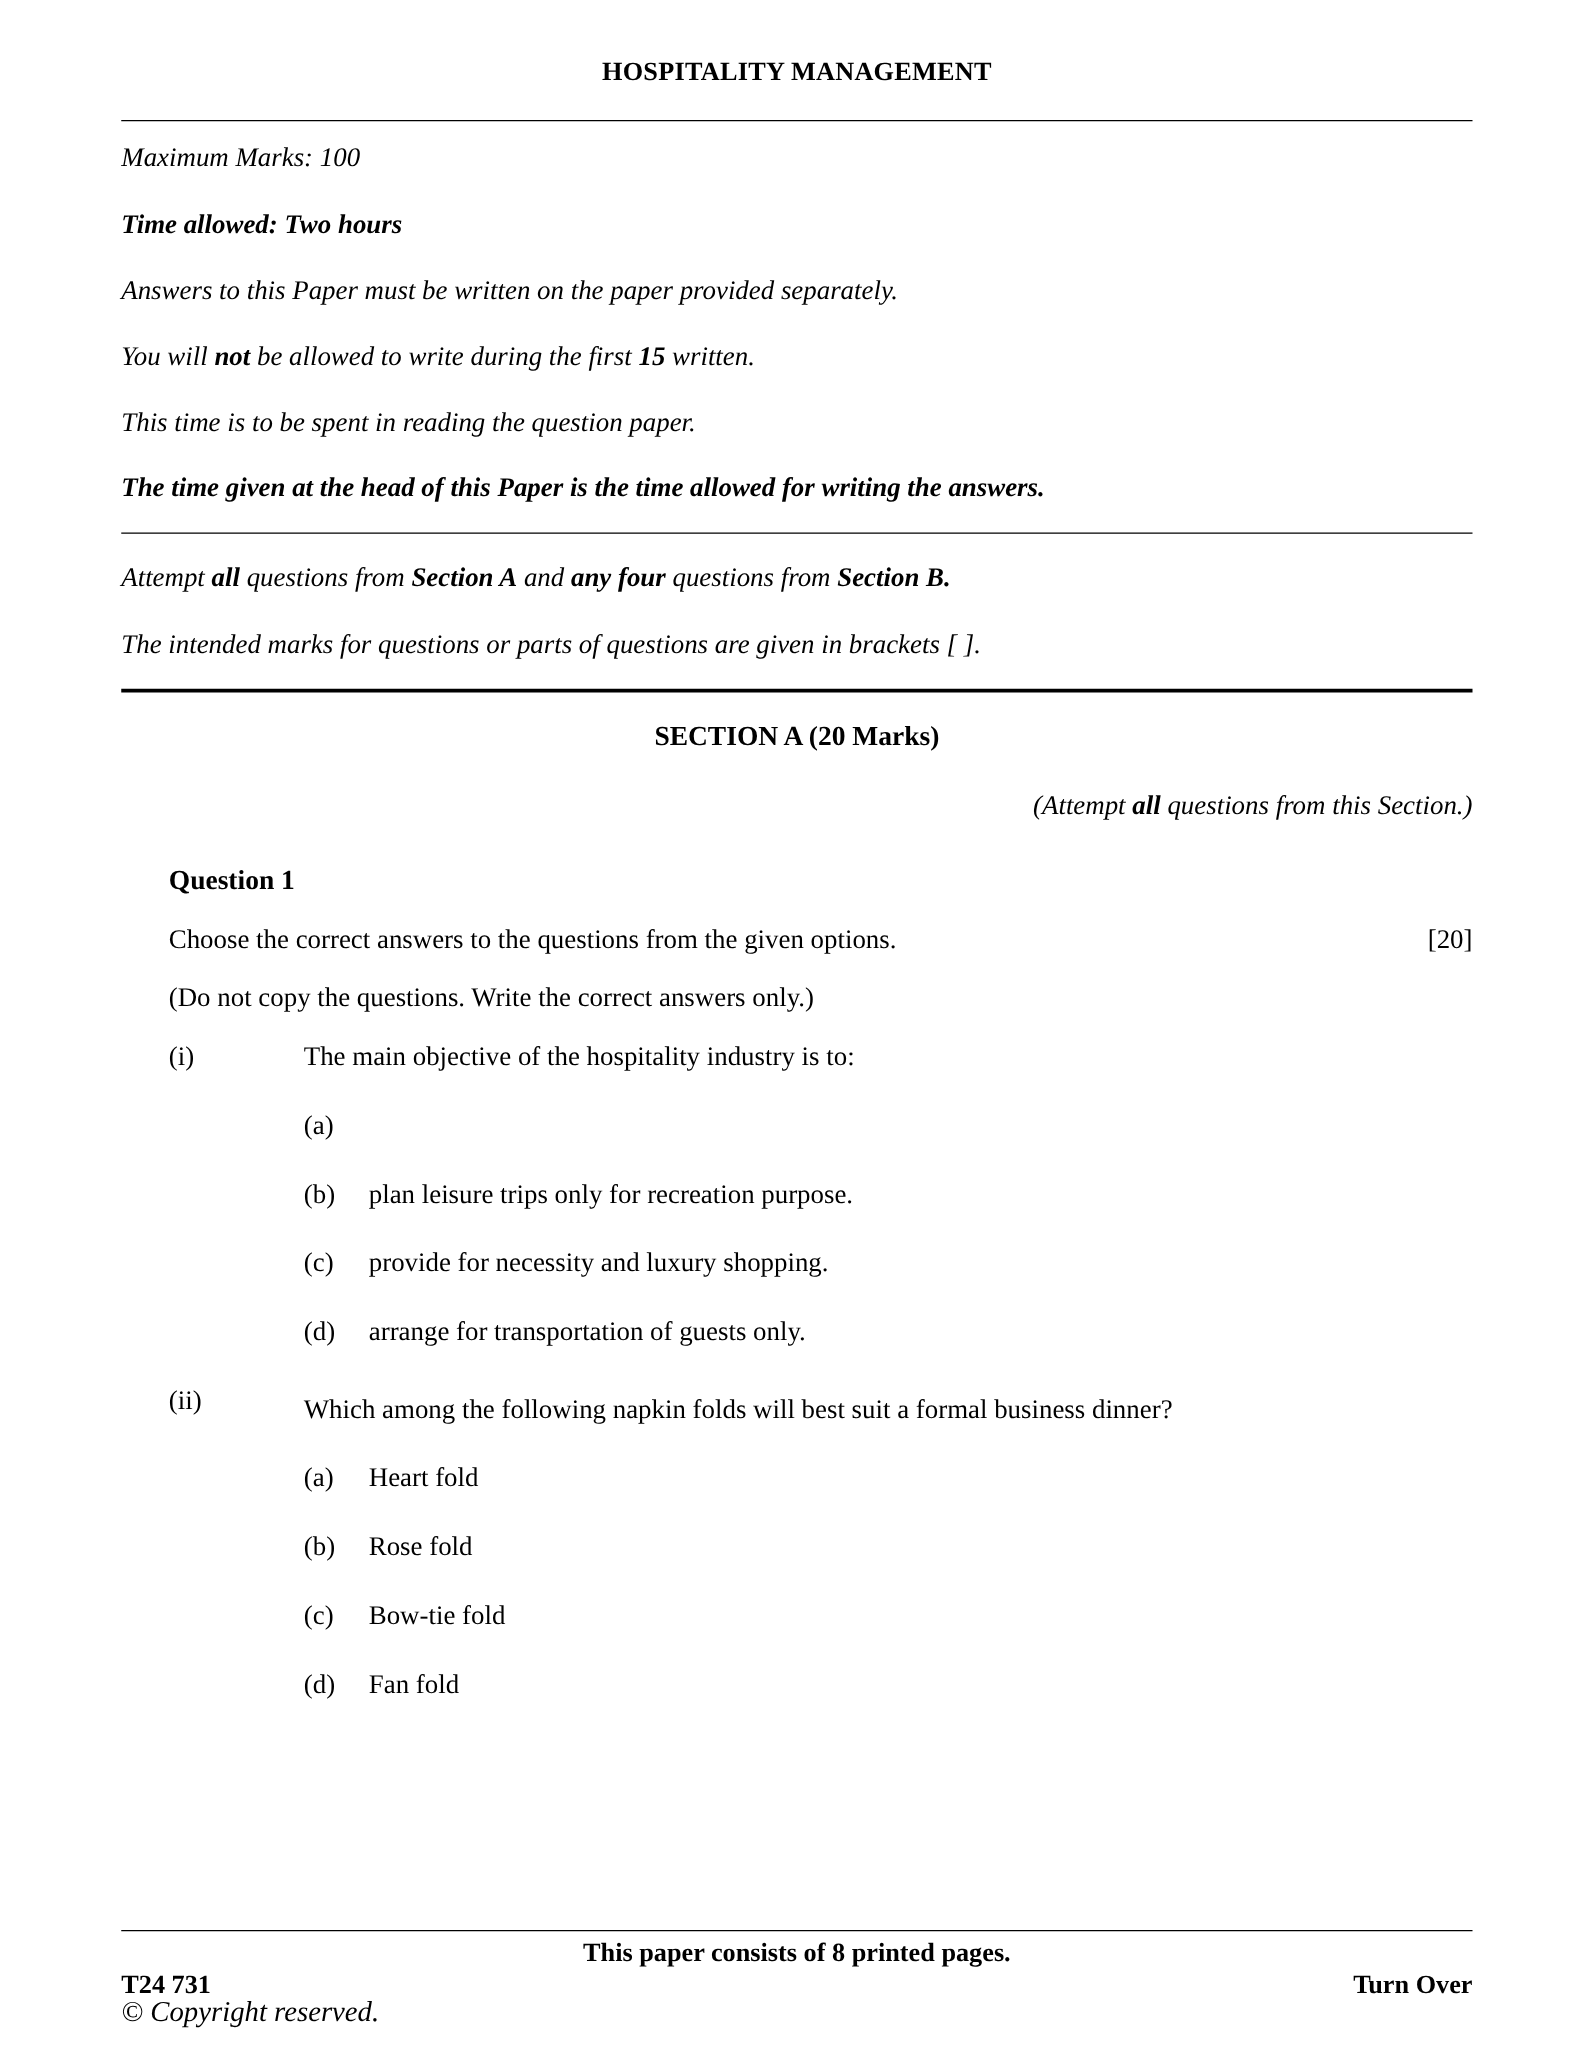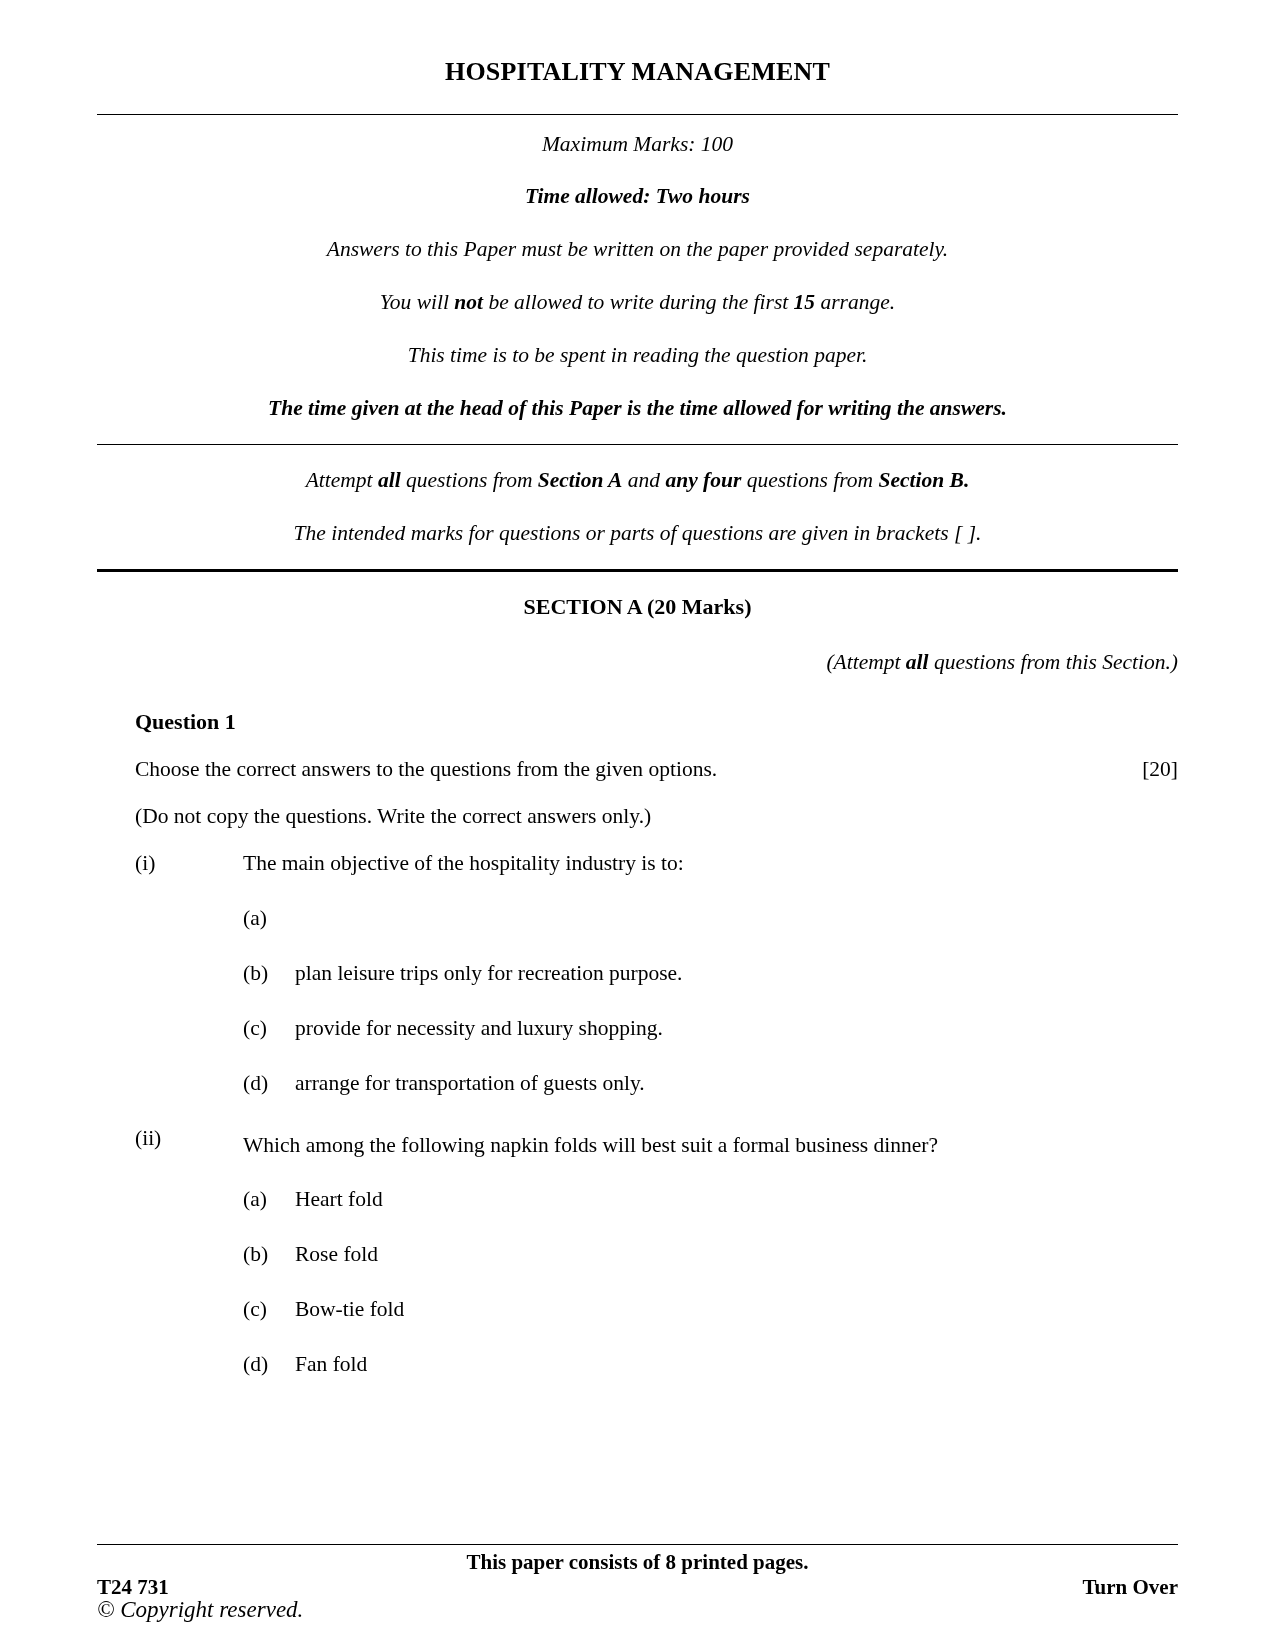--- a/index.html
+++ b/index.html
@@ -20,40 +20,40 @@
     width: 1275px;
     height: 1651px;
     box-sizing: border-box;
     padding: 0 97px 0 97px;
   }
 
   
   .doc-title {
     text-align: center;
     font-weight: bold;
-    font-size: 26px;
+    font-size: 21px;
     letter-spacing: 0.2px;
-    padding-top: 58px;
+    padding-top: 46px;
     line-height: 1.1;
   }
 
   hr.rule-thin {
     border: none;
     border-top: 1.6px solid #000;
     margin: 0;
   }
   hr.rule-thick {
     border: none;
     border-top: 3.2px solid #000;
     margin: 0;
   }
   .rule-gap-1 { height: 27px; }
 
   .center-line {
-    text-align: center;
+    text-align: left;
     font-style: italic;
     font-size: 21.5px;
     line-height: 1.25;
   }
   .center-line.bold { font-weight: bold; }
 
   .spacer-16 { height: 16px; }
   .spacer-22 { height: 22px; }
   .spacer-26 { height: 26px; }
   .spacer-30 { height: 30px; }
@@ -165,21 +165,21 @@
   <div class="center-line">Maximum Marks: 100</div>
 
   <div class="spacer-26"></div>
   <div class="center-line bold">Time allowed:  Two hours</div>
 
   <div class="spacer-26"></div>
   <div class="center-line">Answers to this Paper must be written on the paper provided separately.</div>
 
   <div class="spacer-26"></div>
   <div class="center-line">
-    <span>You will </span><b>not</b><span> be allowed to write during the first </span><b>15</b><span> arrange.</span>
+    <span>You will </span><b>not</b><span> be allowed to write during the first </span><b>15</b><span> written.</span>
   </div>
 
   <div class="spacer-26"></div>
   <div class="center-line">This time is to be spent in reading the question paper.</div>
 
   <div class="spacer-26"></div>
   <div class="center-line bold">The time given at the head of this Paper is the time allowed for writing the answers.</div>
 
   <div class="spacer-22"></div>
   <hr class="rule-thin">

